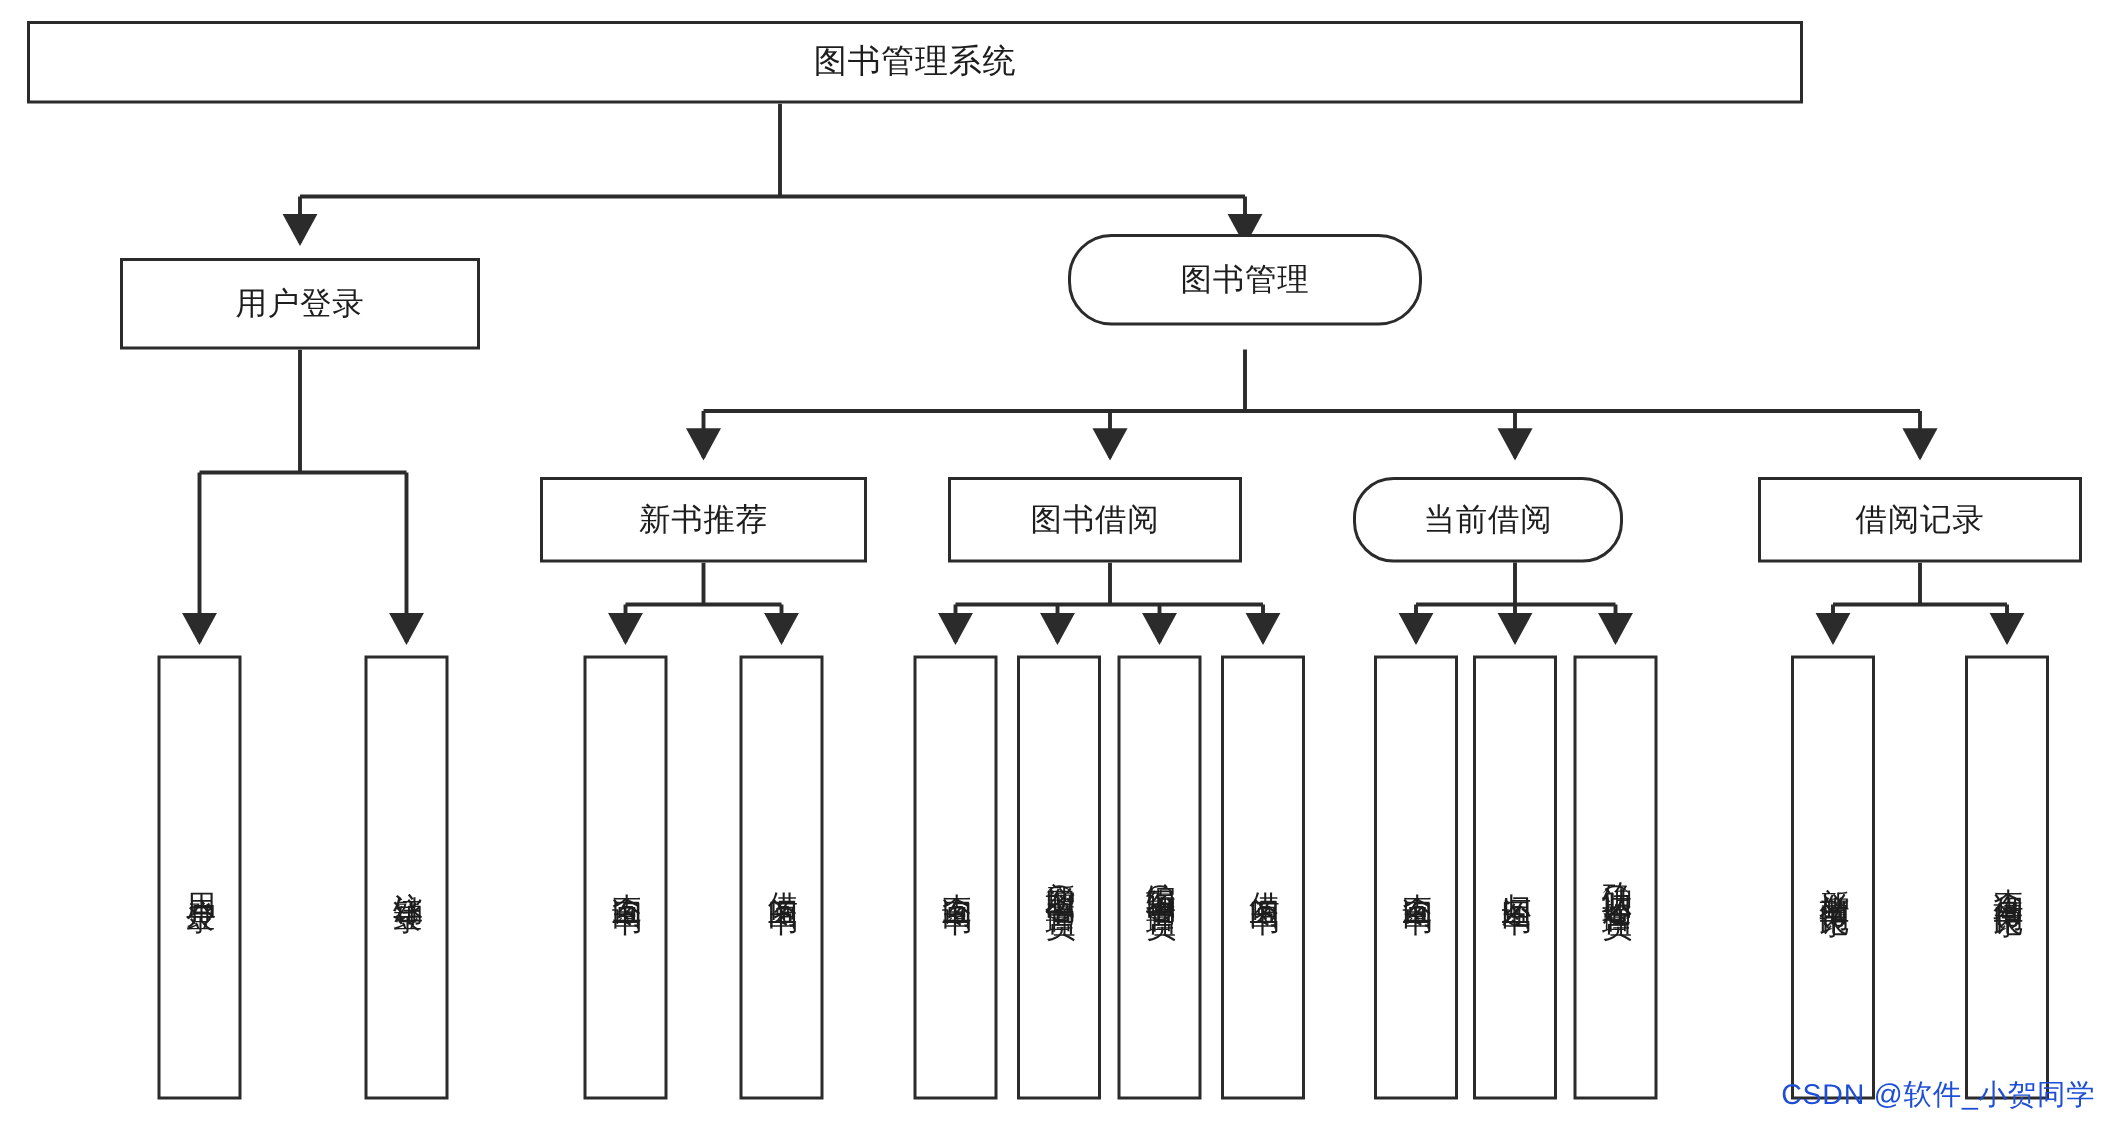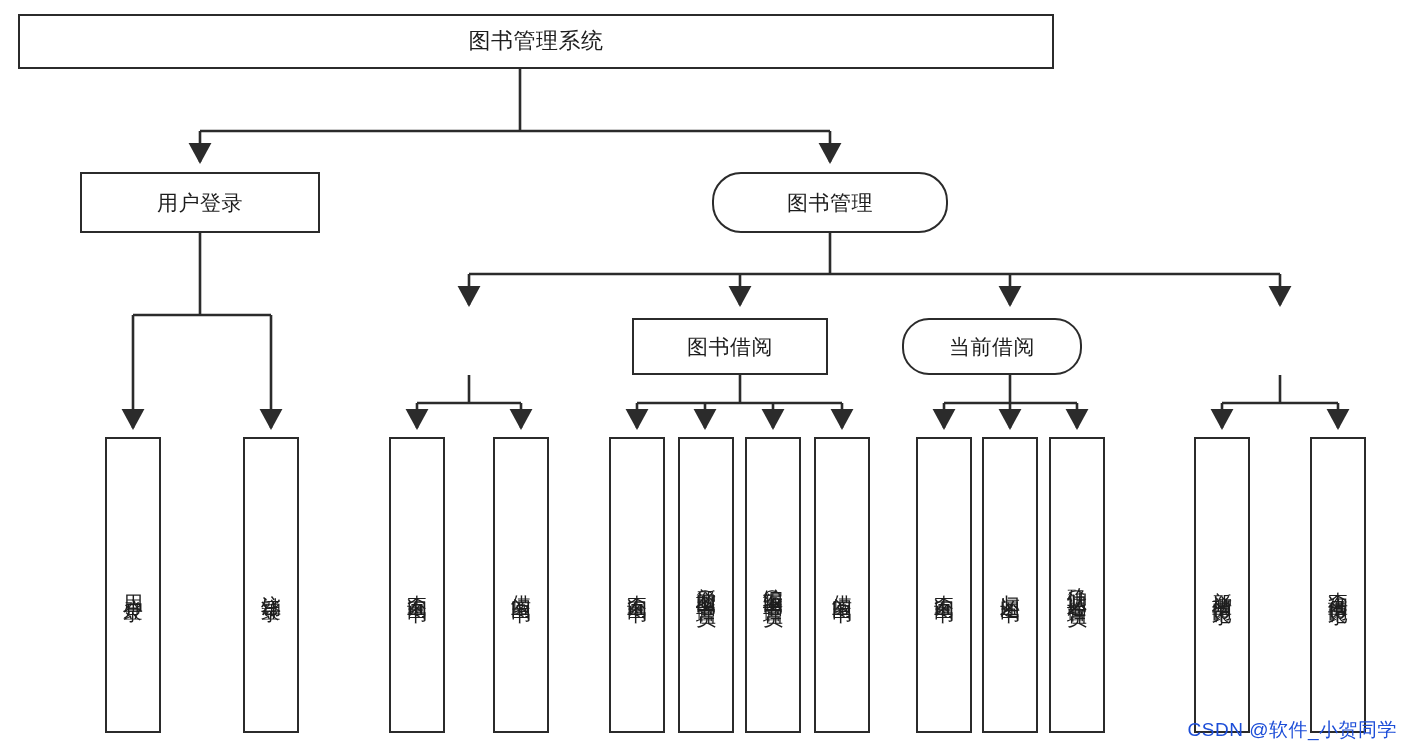--- a/index.html
+++ b/index.html
@@ -117,36 +117,42 @@
       <path d="M 1010 403 L 1010 428" marker-end="url(#arrow)"></path>
       <path d="M 1077 403 L 1077 428" marker-end="url(#arrow)"></path>
 
       <path d="M 1280 375 L 1280 403"></path>
       <path d="M 1222 403 L 1338 403"></path>
       <path d="M 1222 403 L 1222 428" marker-end="url(#arrow)"></path>
       <path d="M 1338 403 L 1338 428" marker-end="url(#arrow)"></path>
     </g>
   </svg>
 
-  <div class="node horiz root" style="left:18px; top:14px; width:1036px; height:55px;">
+  <div class="node horiz root" style="left:18px; top:14px; width:1184px; height:55px;">
     <span>图书管理系统</span>
   </div>
 
   <div class="node horiz" style="left:80px; top:172px; width:240px; height:61px;">
     <span>用户登录</span>
   </div>
-  <div class="node horiz" style="left:712px; top:172px; width:236px; height:61px;border-radius:29px;">
+  <div class="node horiz" style="left:712px; top:156px; width:236px; height:61px;border-radius:29px;">
     <span>图书管理</span>
   </div>
 
+  <div class="node horiz" style="left:360px; top:318px; width:218px; height:57px;">
+    <span>新书推荐</span>
+  </div>
   <div class="node horiz" style="left:632px; top:318px; width:196px; height:57px;">
     <span>图书借阅</span>
   </div>
   <div class="node horiz" style="left:902px; top:318px; width:180px; height:57px;border-radius:27px;">
     <span>当前借阅</span>
+  </div>
+  <div class="node horiz" style="left:1172px; top:318px; width:216px; height:57px;">
+    <span>借阅记录</span>
   </div>
 
   <div class="node leaf" style="left:105px; top:437px; width:56px; height:296px;">
     <span class="vtext">用户登录</span>
   </div>
   <div class="node leaf" style="left:243px; top:437px; width:56px; height:296px;">
     <span class="vtext">注销登录</span>
   </div>
 
   <div class="node leaf" style="left:389px; top:437px; width:56px; height:296px;">

